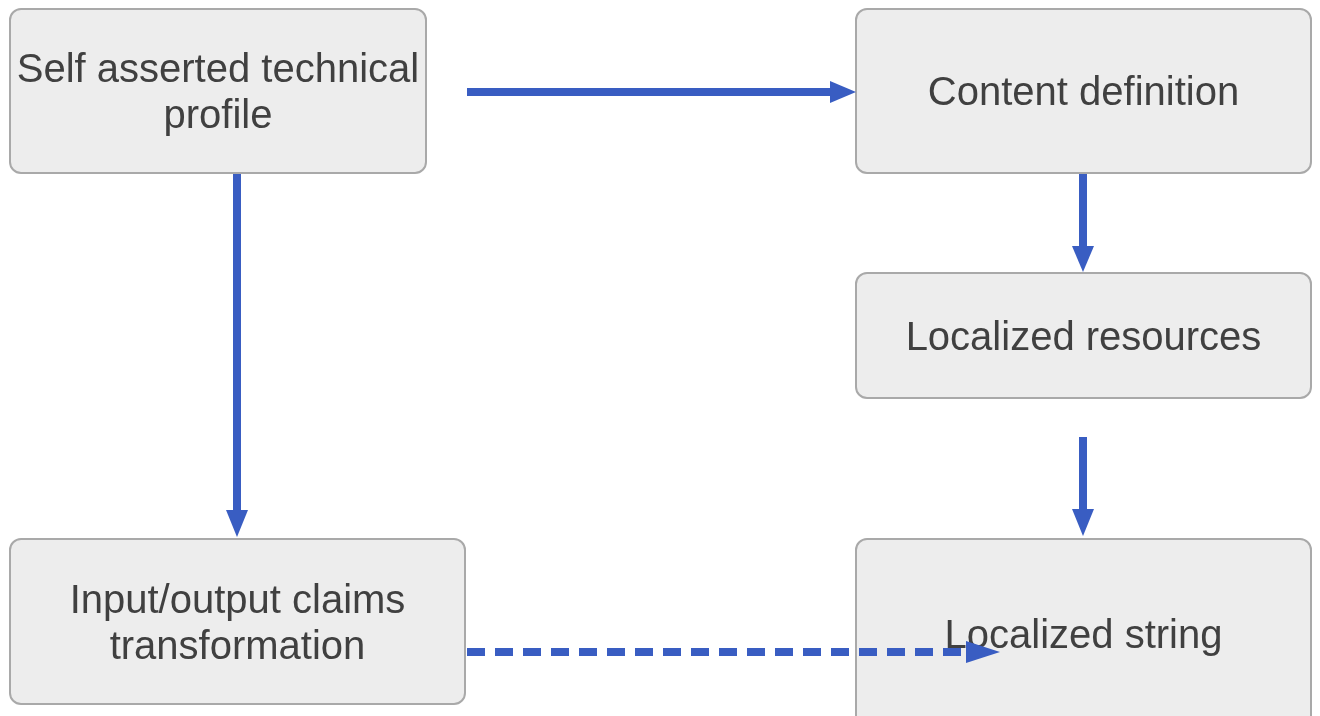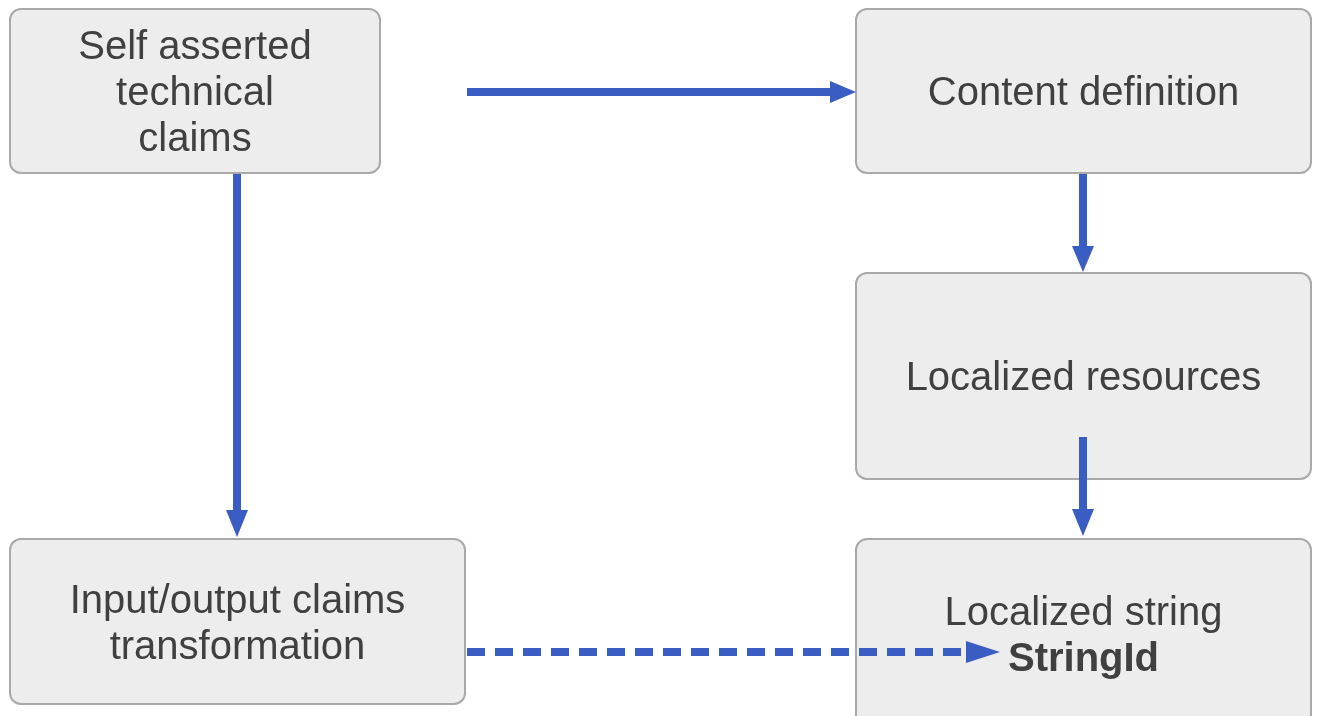--- a/index.html
+++ b/index.html
@@ -26,55 +26,54 @@
     align-items: center;
     justify-content: center;
     text-align: center;
     color: #404040;
     font-size: 40px;
     line-height: 1.15;
   }
   .node .line { display: block; }
   .node .bold { font-weight: 700; }
 
-  #node-self-asserted        { left: 9px;   top: 8px;   width: 372px; height: 166px; }
+  #node-self-asserted        { left: 9px;   top: 8px;   width: 418px; height: 166px; }
   #node-content-definition   { left: 855px; top: 8px;   width: 457px; height: 166px; justify-content: center; }
-  #node-localized-resources  { left: 855px; top: 272px; width: 457px; height: 208px; }
+  #node-localized-resources  { left: 855px; top: 272px; width: 457px; height: 127px; }
   #node-localized-string     { left: 855px; top: 538px; width: 457px; height: 192px; }
   #node-claims-transformation{ left: 9px;   top: 538px; width: 457px; height: 167px; }
 
   .edges {
     position: absolute;
     left: 0; top: 0;
     width: 1320px;
     height: 716px;
     pointer-events: none;
   }
 </style>
 </head>
 <body>
 
 <div class="stage">
 
   <div class="node" id="node-self-asserted">
     <span class="line">Self asserted technical</span>
-    <span class="line">claims</span>
+    <span class="line">profile</span>
   </div>
 
   <div class="node" id="node-content-definition">
     <span class="line">Content definition</span>
   </div>
 
   <div class="node" id="node-localized-resources">
     <span class="line">Localized resources</span>
   </div>
 
   <div class="node" id="node-localized-string">
     <span class="line">Localized string</span>
-    <span class="line bold">StringId</span>
   </div>
 
   <div class="node" id="node-claims-transformation">
     <span class="line">Input/output claims</span>
     <span class="line">transformation</span>
   </div>
 
   <svg class="edges" viewBox="0 0 1320 716" xmlns="http://www.w3.org/2000/svg">
 
     <g>

